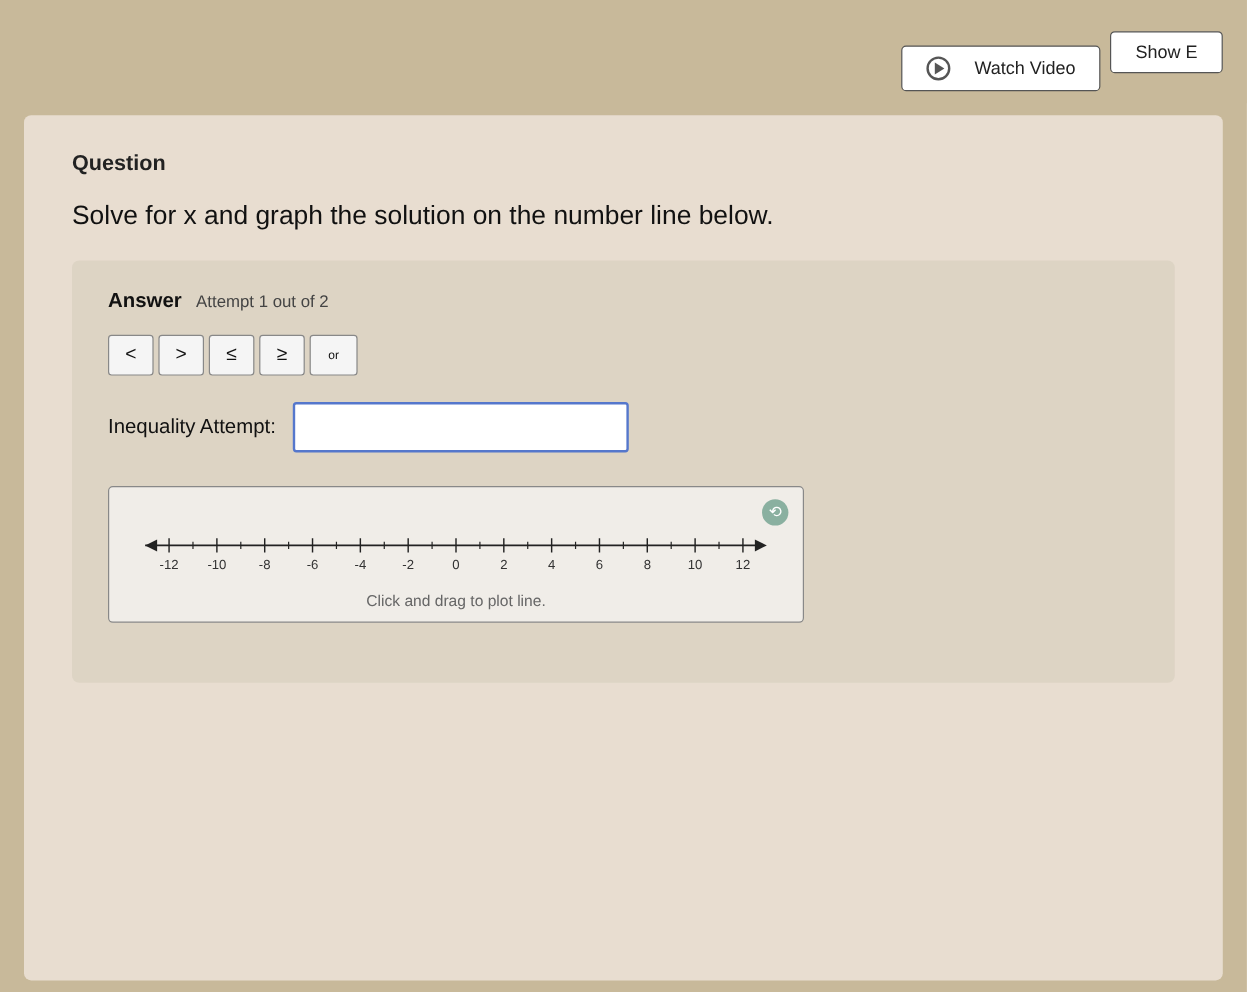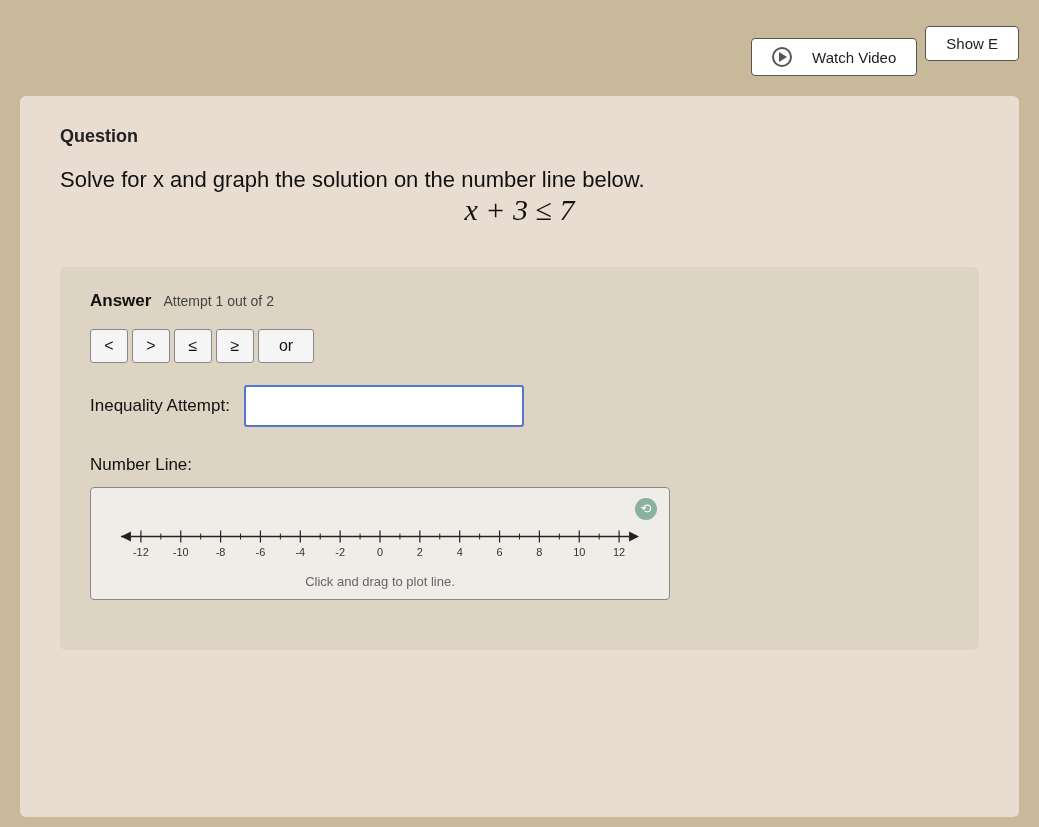--- a/index.html
+++ b/index.html
@@ -84,20 +84,21 @@
       font-family: Arial, sans-serif;
       font-weight: bold;
       font-size: 18px;
       color: #222;
       margin-bottom: 20px;
     }
 
     .problem-text {
       font-size: 22px;
       color: #111;
+      margin-bottom: 24px;
       font-family: Arial, sans-serif;
     }
 
     .equation-display {
       text-align: center;
       font-size: 30px;
       font-style: italic;
       color: #111;
       margin-bottom: 40px;
       font-family: Georgia, serif;
@@ -144,22 +145,22 @@
       font-size: 16px;
       cursor: pointer;
       display: flex;
       align-items: center;
       justify-content: center;
       color: #111;
       font-family: Arial, sans-serif;
     }
 
     .sym-btn.or-btn {
-      width: 56px;
-      font-size: 16px;
+      width: 40px;
+      font-size: 10px;
     }
 
     .inequality-row {
       display: flex;
       align-items: center;
       gap: 14px;
       margin-bottom: 28px;
     }
 
     .inequality-label {
@@ -251,23 +252,20 @@
     <span>Show E</span>
   </button>
 </div>
 
 <div class="main-content">
 
   <div class="question-label">Question</div>
 
   <div class="problem-text">Solve for x and graph the solution on the number line below.</div>
 
-  <div class="equation-display">
-    <span>x + 3 ≤ 7</span>
-  </div>
 
   <div class="answer-section">
 
     <div class="answer-header">
       <span class="answer-label">Answer</span>
       <span class="attempt-text">Attempt 1 out of 2</span>
     </div>
 
     
     <div class="symbol-buttons">
@@ -278,21 +276,20 @@
       <button class="sym-btn or-btn">or</button>
     </div>
 
     
     <div class="inequality-row">
       <span class="inequality-label">Inequality Attempt:</span>
       <input class="inequality-input" type="text" value="" style="">
     </div>
 
     
-    <div class="number-line-label">Number Line:</div>
 
     <div class="number-line-container">
       <span class="reset-icon">⟲</span>
       <svg class="number-line-svg" viewBox="0 0 540 55">
 
         <line x1="10" y1="28" x2="525" y2="28" stroke="#222" stroke-width="1.5"></line>
 
         <polygon points="10,28 20,23 20,33" fill="#222"></polygon>
 
         <polygon points="530,28 520,23 520,33" fill="#222"></polygon>

